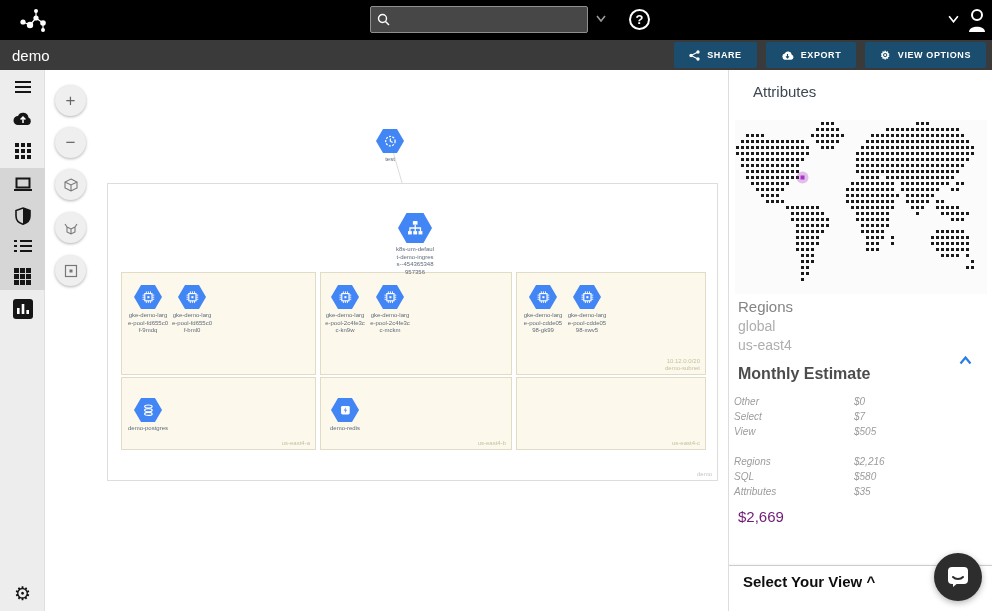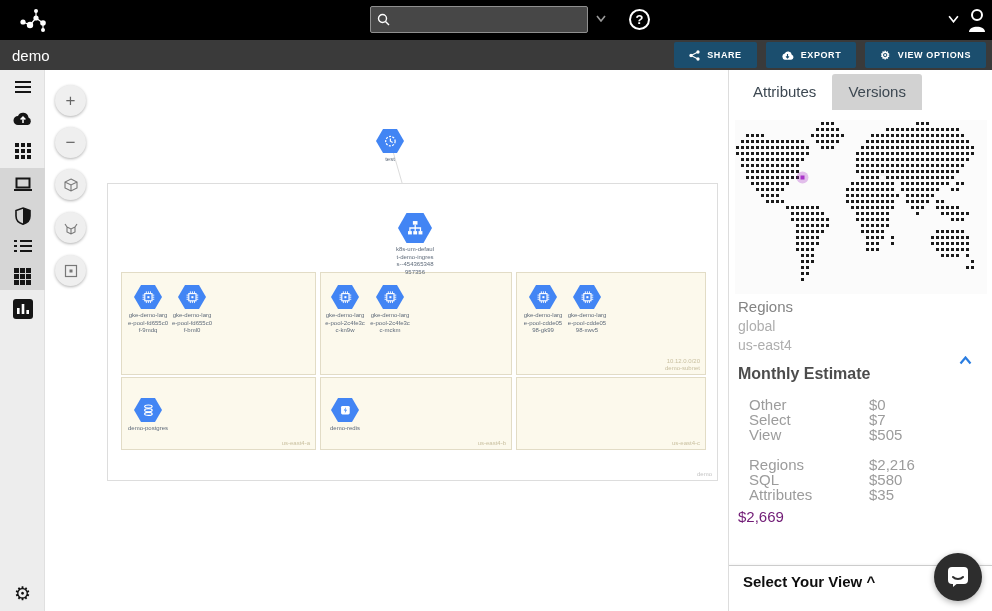--- a/index.html
+++ b/index.html
@@ -44,21 +44,21 @@
   
   .panel{position:absolute;left:728px;top:70px;width:264px;height:541px;background:#fff;border-left:1px solid #ddd;}
   .tabs{position:absolute;left:0;top:0;width:100%;height:40px;display:flex;align-items:flex-end;padding-left:8px;}
   .tab{height:36px;line-height:36px;padding:0 16px;font-size:15px;color:#3d4852;cursor:pointer;border-radius:3px 3px 0 0;}
   .tab.inactive{background:#d2d2d2;}
   .map-wrap{position:absolute;left:6px;top:50px;width:252px;height:174px;background:#fbfbfb;}
   .sect-title{position:absolute;left:9px;font-size:15px;color:#848484;}
   .region-item{position:absolute;left:9px;font-size:14px;color:#aeaeae;}
   .est-title{position:absolute;left:9px;top:295px;font-size:16px;font-weight:600;color:#4c4c4c;}
   .collapse{position:absolute;right:20px;top:286px;cursor:pointer;}
-  .est-row{position:absolute;left:20px;width:220px;font-size:15px;color:#9c9c9c;}
+  .est-row{position:absolute;left:5px;width:220px;font-size:10px;color:#9c9c9c;font-style:italic;}
   .est-row .val{position:absolute;left:120px;}
   .est-total{position:absolute;left:9px;top:438px;font-size:15px;color:#701a75;}
   .panel-divider{position:absolute;left:0;top:495px;width:100%;border-top:1px solid #ccc;box-shadow:0 -1px 2px rgba(0,0,0,.06);}
   .select-view{position:absolute;left:14px;top:503px;font-size:15px;font-weight:bold;color:#0e0e0e;cursor:pointer;}
   .chat-bubble{position:absolute;left:205px;top:483px;width:48px;height:48px;border-radius:50%;background:#2d2d2d;display:flex;align-items:center;justify-content:center;cursor:pointer;box-shadow:0 2px 6px rgba(0,0,0,.3);}
 </style>
 </head>
 <body>
 
 <div class="stage">
@@ -324,21 +324,20 @@
       <svg width="14" height="14" viewBox="0 0 14 14">
         <rect x="1.5" y="1.5" width="11" height="11" fill="none" stroke="#777" stroke-width="1.2"></rect>
         <rect x="5.5" y="5.5" width="3" height="3" fill="#777"></rect>
       </svg>
     </div>
   </div>
 
   <div class="panel">
     <div class="tabs">
       <div class="tab active">Attributes</div>
-      <div class="tab inactive">Versions</div>
     </div>
 
     <div class="map-wrap">
       <svg id="dotmap" width="252" height="168">
           <rect x="86" y="2" width="3" height="3" fill="#1b1b1b"></rect>
           <rect x="91" y="2" width="3" height="3" fill="#1b1b1b"></rect>
           <rect x="96" y="2" width="3" height="3" fill="#1b1b1b"></rect>
           <rect x="181" y="2" width="3" height="3" fill="#1b1b1b"></rect>
           <rect x="186" y="2" width="3" height="3" fill="#1b1b1b"></rect>
           <rect x="191" y="2" width="3" height="3" fill="#1b1b1b"></rect>

